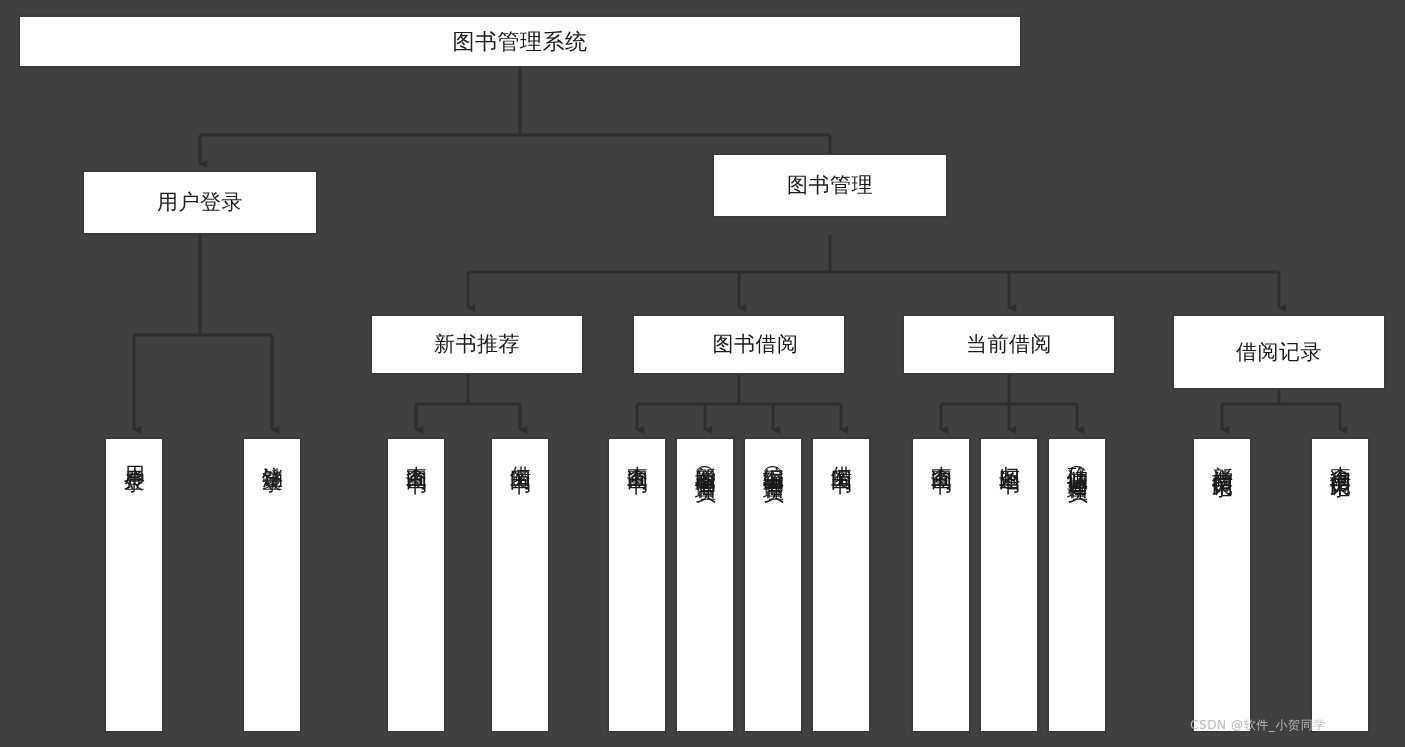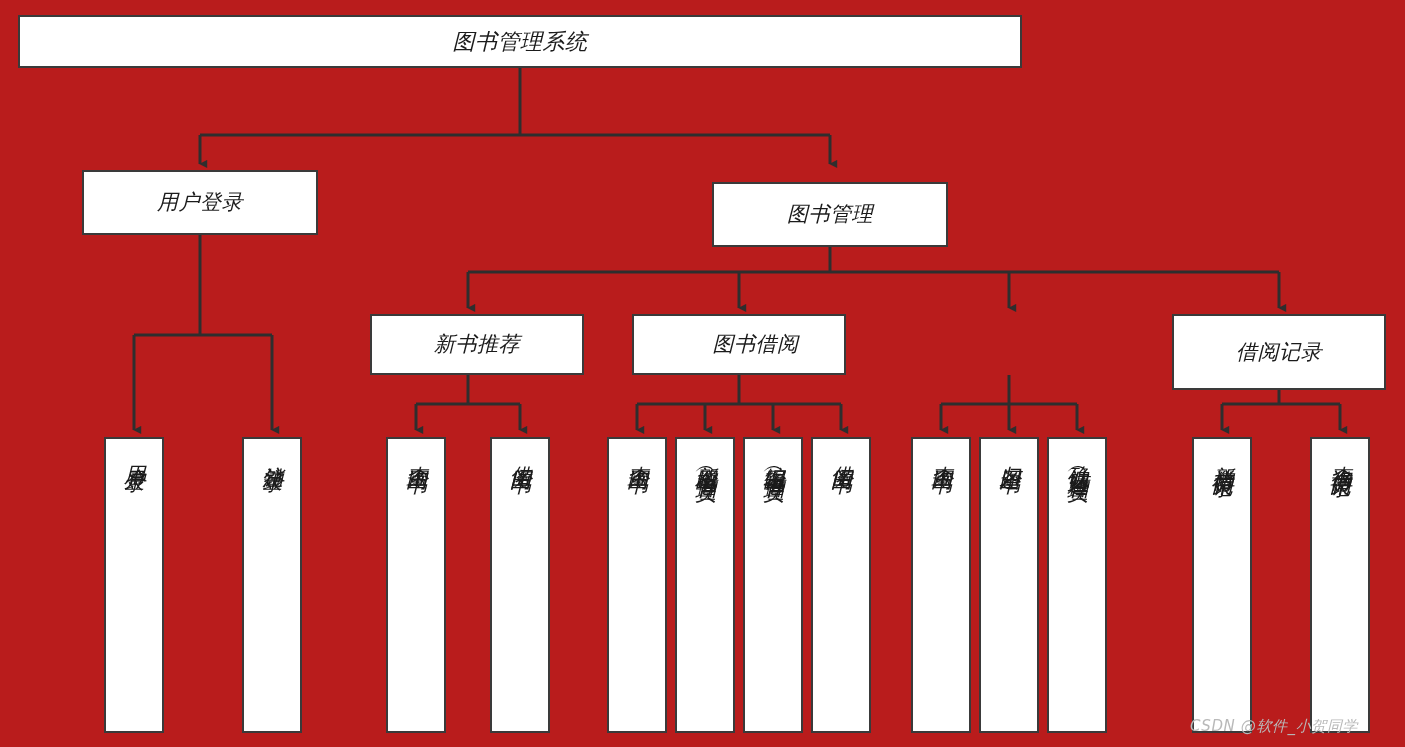--- a/index.html
+++ b/index.html
@@ -7,23 +7,22 @@
     padding: 0;
     background: #ffffff;
   }
   body {
     font-family: "DejaVu Sans", "Liberation Sans", sans-serif;
   }
   #canvas {
     position: relative;
     width: 1405px;
     height: 747px;
-    background: #b91c1c;
+    background: #404040;
     overflow: hidden;
-    font-style: italic;
   }
   svg.edges {
     position: absolute;
     left: 0;
     top: 0;
     width: 1405px;
     height: 747px;
     pointer-events: none;
   }
   .node {
@@ -54,21 +53,21 @@
     writing-mode: vertical-rl;
     text-orientation: upright;
     font-size: 21px;
     letter-spacing: 2.5px;
     line-height: 1;
   }
   .node.root .label { font-size: 22px; }
   .watermark {
     position: absolute;
     color: #b9b9b9;
-    font-size: 15px;
+    font-size: 12px;
     white-space: nowrap;
     letter-spacing: 0.6px;
   }
 </style>
 </head>
 <body>
 
 <div id="canvas">
 
   <svg class="edges" viewBox="0 0 1405 747" xmlns="http://www.w3.org/2000/svg">
@@ -122,29 +121,32 @@
     </g>
   </svg>
 
   <div class="node horizontal root" style="left:18px; top:15px; width:1004px; height:53px;">
     <span class="label">图书管理系统</span>
   </div>
 
   <div class="node horizontal" style="left:82px; top:170px; width:236px; height:65px;">
     <span class="label">用户登录</span>
   </div>
-  <div class="node horizontal" style="left:712px; top:182px; width:236px; height:65px;">
+  <div class="node horizontal" style="left:712px; top:153px; width:236px; height:65px;">
     <span class="label">图书管理</span>
   </div>
 
   <div class="node horizontal" style="left:362px; top:314px; width:214px; height:61px;margin-left:8px;">
     <span class="label">新书推荐</span>
   </div>
   <div class="node horizontal" style="left:632px; top:314px; width:214px; height:61px;padding-left:33px;">
     <span class="label">图书借阅</span>
+  </div>
+  <div class="node horizontal" style="left:902px; top:314px; width:214px; height:61px;">
+    <span class="label">当前借阅</span>
   </div>
   <div class="node horizontal" style="left:1172px; top:314px; width:214px; height:76px;">
     <span class="label">借阅记录</span>
   </div>
 
   <div class="node vertical" style="left:104px; top:437px; width:60px; height:296px;">
     <span class="label">用户登录</span>
   </div>
   <div class="node vertical" style="left:242px; top:437px; width:60px; height:296px;">
     <span class="label">注销登录</span>

